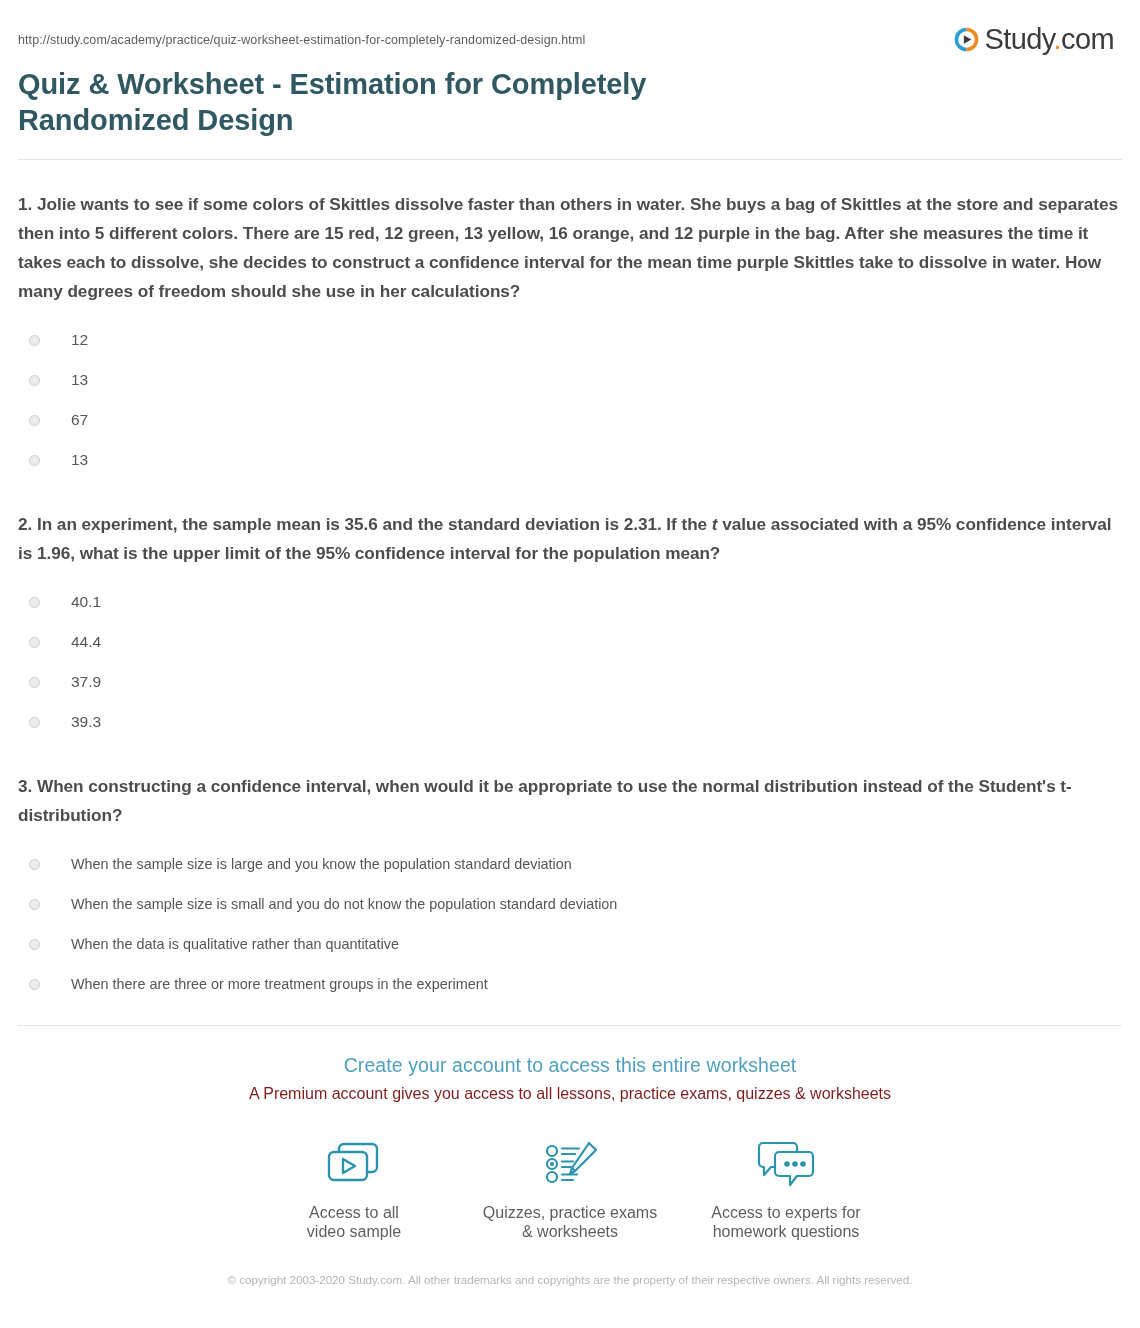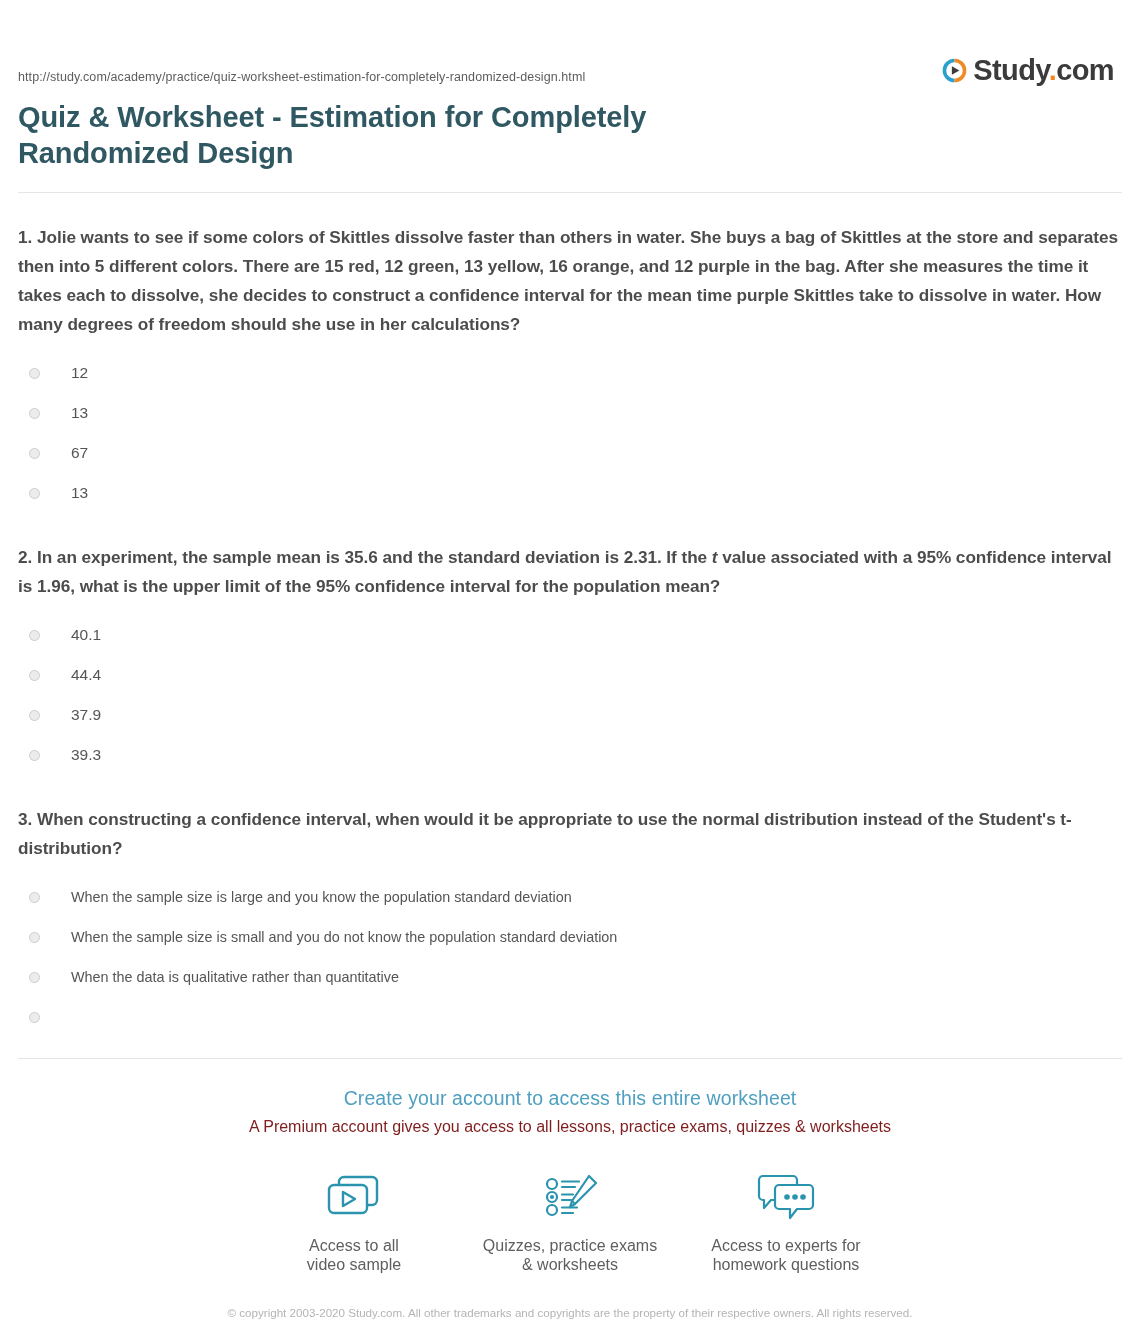--- a/index.html
+++ b/index.html
@@ -16,25 +16,24 @@
     -webkit-font-smoothing: antialiased;
     position: relative;
     overflow: hidden;
   }
 
   .page { width: 1140px; padding: 0 18px; }
 
   
   .topbar {
     display: flex;
-    align-items: flex-end;
+    align-items: center;
     justify-content: space-between;
     padding-top: 28px;
     height: 52px;
-    margin-top: 33px;
   }
   .url {
     font-size: 12.5px;
     color: #5d5d5d;
     letter-spacing: 0.1px;
     line-height: 15px;
     white-space: nowrap;
   }
   .logo {
     display: flex;
@@ -43,21 +42,21 @@
     margin-right: 8px;
   }
   .logo-mark {
     width: 27px;
     height: 27px;
     margin-right: 5px;
     flex: none;
   }
   .logo-text {
     font-size: 29px;
-    font-weight: bold;
+    font-weight: normal;
     color: #3b3b3b;
     letter-spacing: -0.6px;
     line-height: 1;
   }
   .logo-text .dot { color: #f08a24; }
 
   
   .title {
     font-size: 29px;
     line-height: 36px;
@@ -238,20 +237,21 @@
       <label class="opt">
         <span class="radio"></span>
         <span class="opt-label small">When the sample size is small and you do not know the population standard deviation</span>
       </label>
       <label class="opt">
         <span class="radio"></span>
         <span class="opt-label small">When the data is qualitative rather than quantitative</span>
       </label>
       <label class="opt">
         <span class="radio"></span>
+        <span class="opt-label small">When there are three or more treatment groups in the experiment</span>
       </label>
     </div>
   </div>
 
   <div class="cta">
     <div class="rule"></div>
     <div class="cta-head">Create your account to access this entire worksheet</div>
     <div class="cta-sub">A Premium account gives you access to all lessons, practice exams, quizzes &amp; worksheets</div>
 
     <div class="perks">

